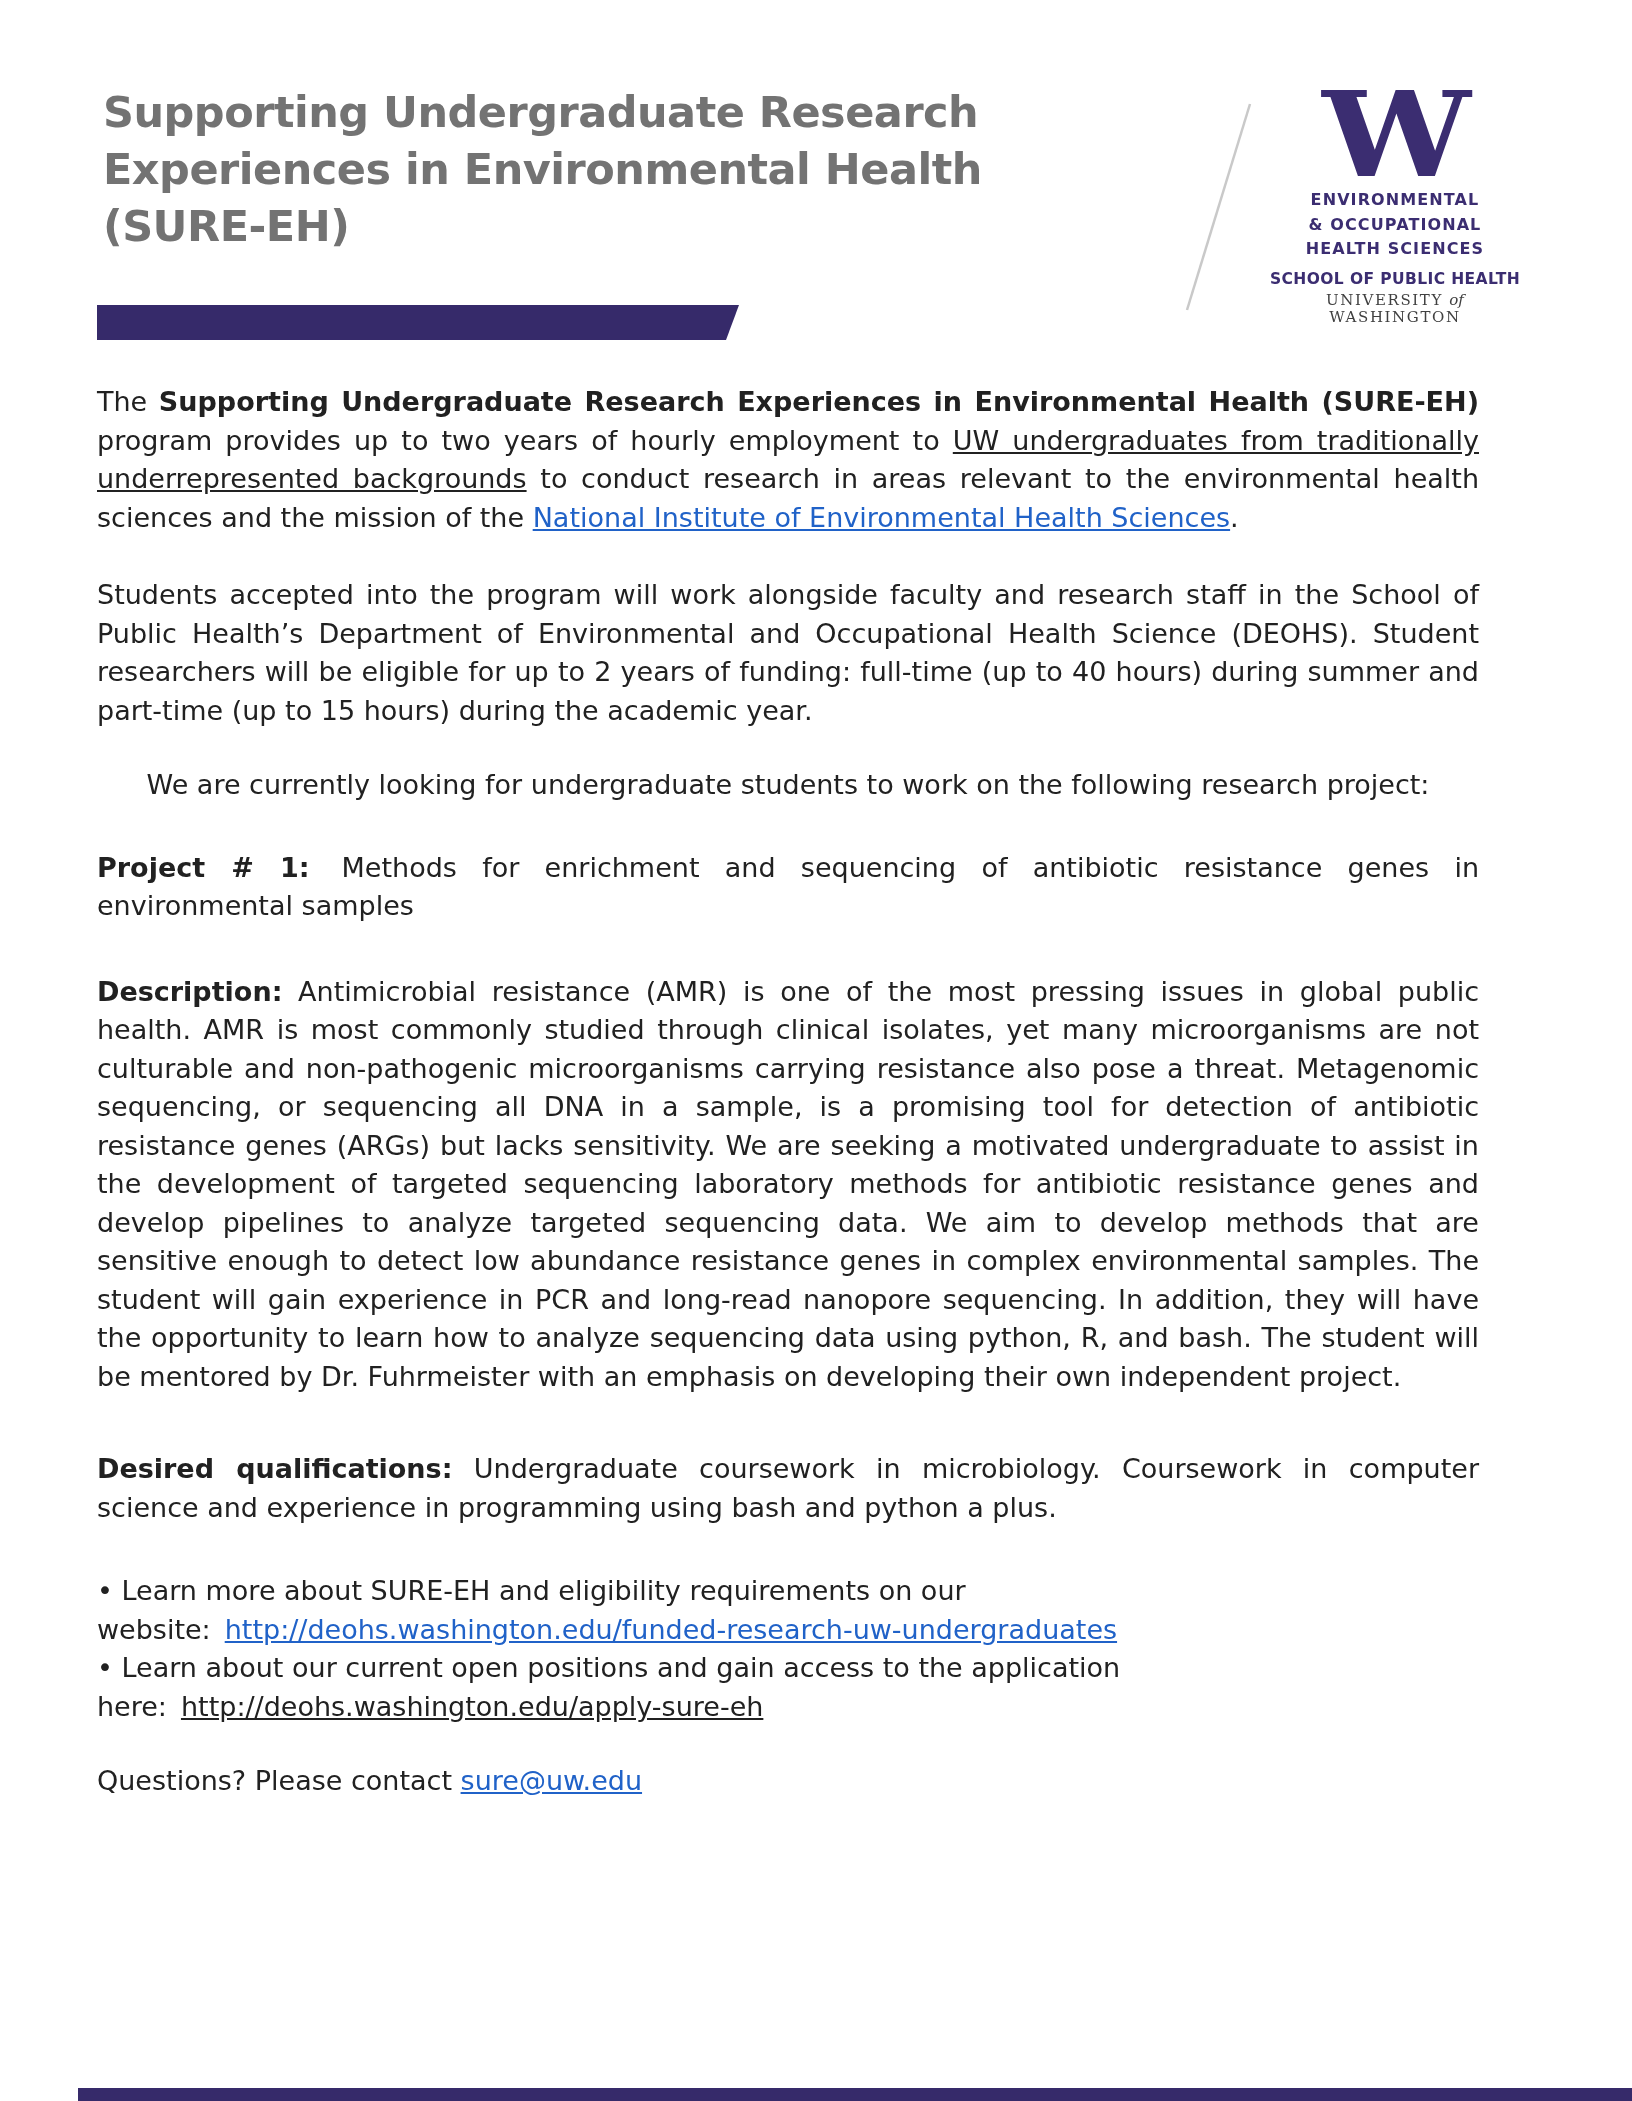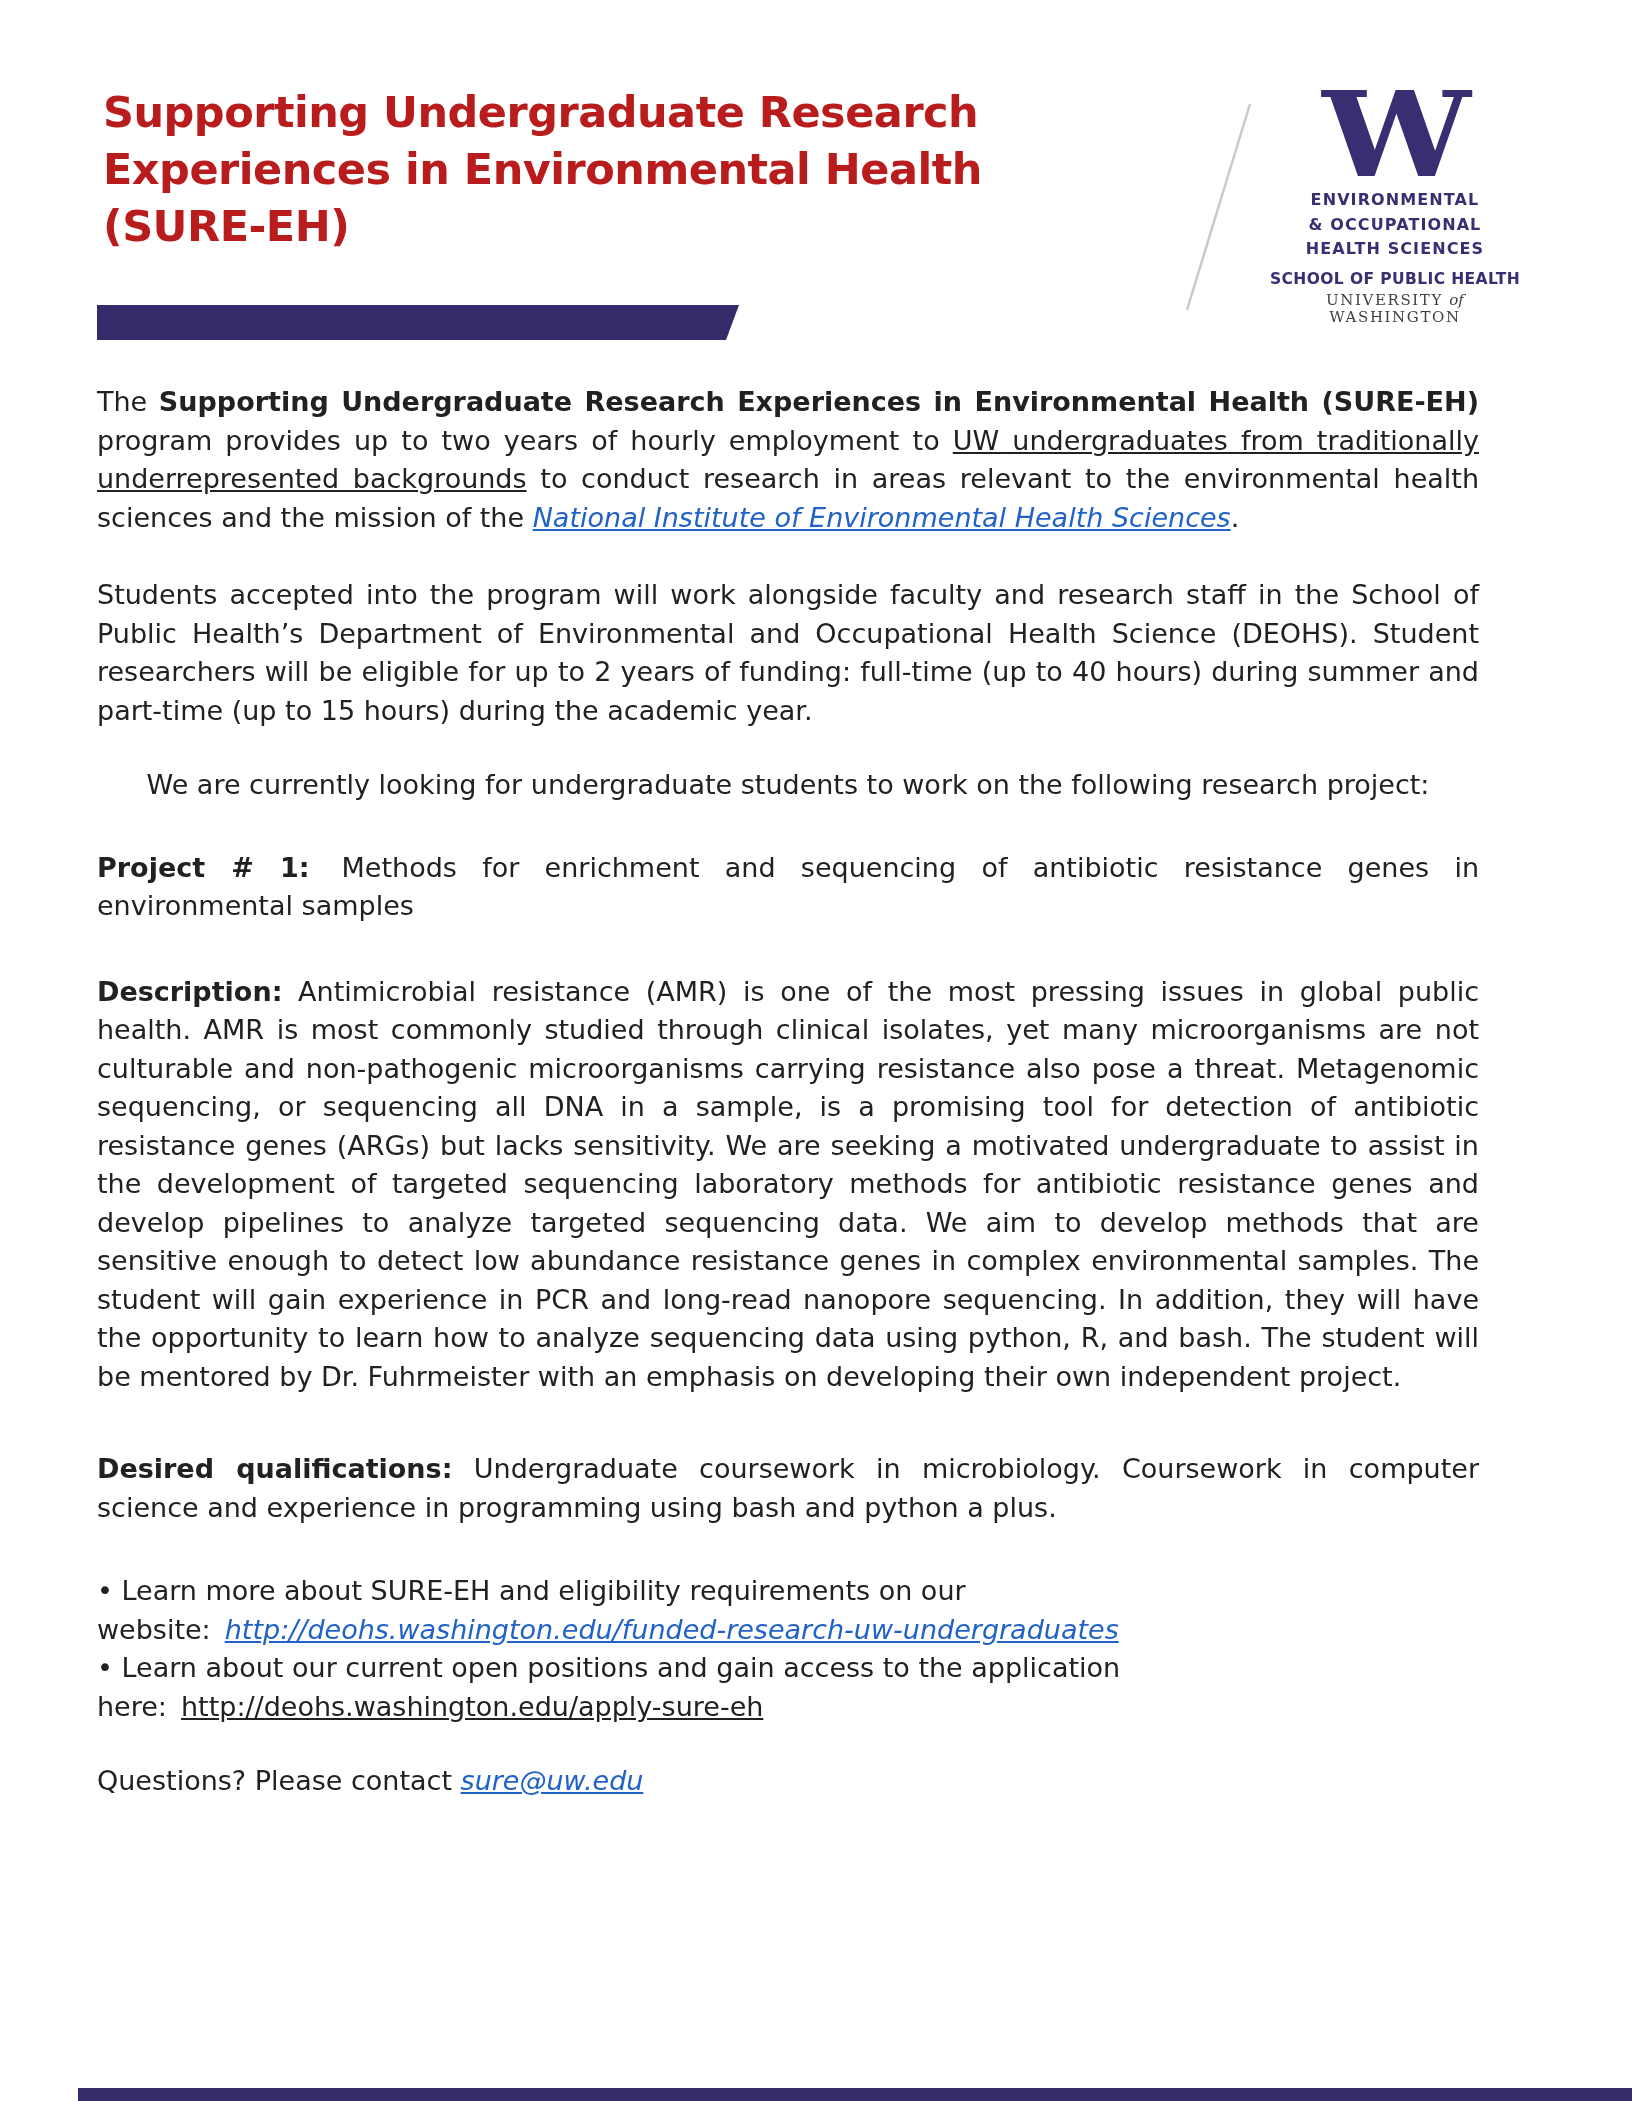--- a/index.html
+++ b/index.html
@@ -5,21 +5,21 @@
   html, body { margin:0; padding:0; background:#ffffff; }
   body {
     width:1632px; height:2101px; position:relative; overflow:hidden;
     font-family:"DejaVu Sans","Liberation Sans",sans-serif;
     color:#212121;
   }
   
   .header-title {
     position:absolute; left:103px; top:84px;
     font-size:43px; font-weight:bold; line-height:57px;
-    color:#b91c1c; letter-spacing:-0.5px;
+    color:#737373; letter-spacing:-0.5px;
   }
   .title-bar {
     position:absolute; left:97px; top:305px; width:642px; height:35px;
     background:#362a6a;
     clip-path:polygon(0 0, 100% 0, calc(100% - 13px) 100%, 0 100%);
   }
   .logo {
     position:absolute; left:1268px; top:82px; width:254px;
     text-align:center; color:#3b2d71;
   }
@@ -45,21 +45,21 @@
   #p-looking  { margin-top:36px; text-align:center; }
   #p-project  { margin-top:44px; }
   #p-desc     { margin-top:47px; }
   #p-qual     { margin-top:54px; }
   .bullet-block { margin-top:45px; }
   .bullet-block div { font-size:27px; line-height:38.5px; text-align:left; }
   #p-deadline { margin-top:44px; }
   #p-contact  { margin-top:36px; text-align:left; }
   .b { font-weight:bold; }
   .u { text-decoration:underline; }
-  a.link { color:#2062c8; text-decoration:underline; cursor:pointer;font-style:italic; }
+  a.link { color:#2062c8; text-decoration:underline; cursor:pointer; }
   a.link-dark { color:#212121; text-decoration:underline; cursor:pointer; }
   .gap-after { margin-right:32px; }
   .gap-small { margin-right:14px; }
   .bottom-bar {
     position:absolute; left:78px; right:0; bottom:0; height:13px;
     background:#362a6a;
   }
 </style>
 </head>
 <body>

